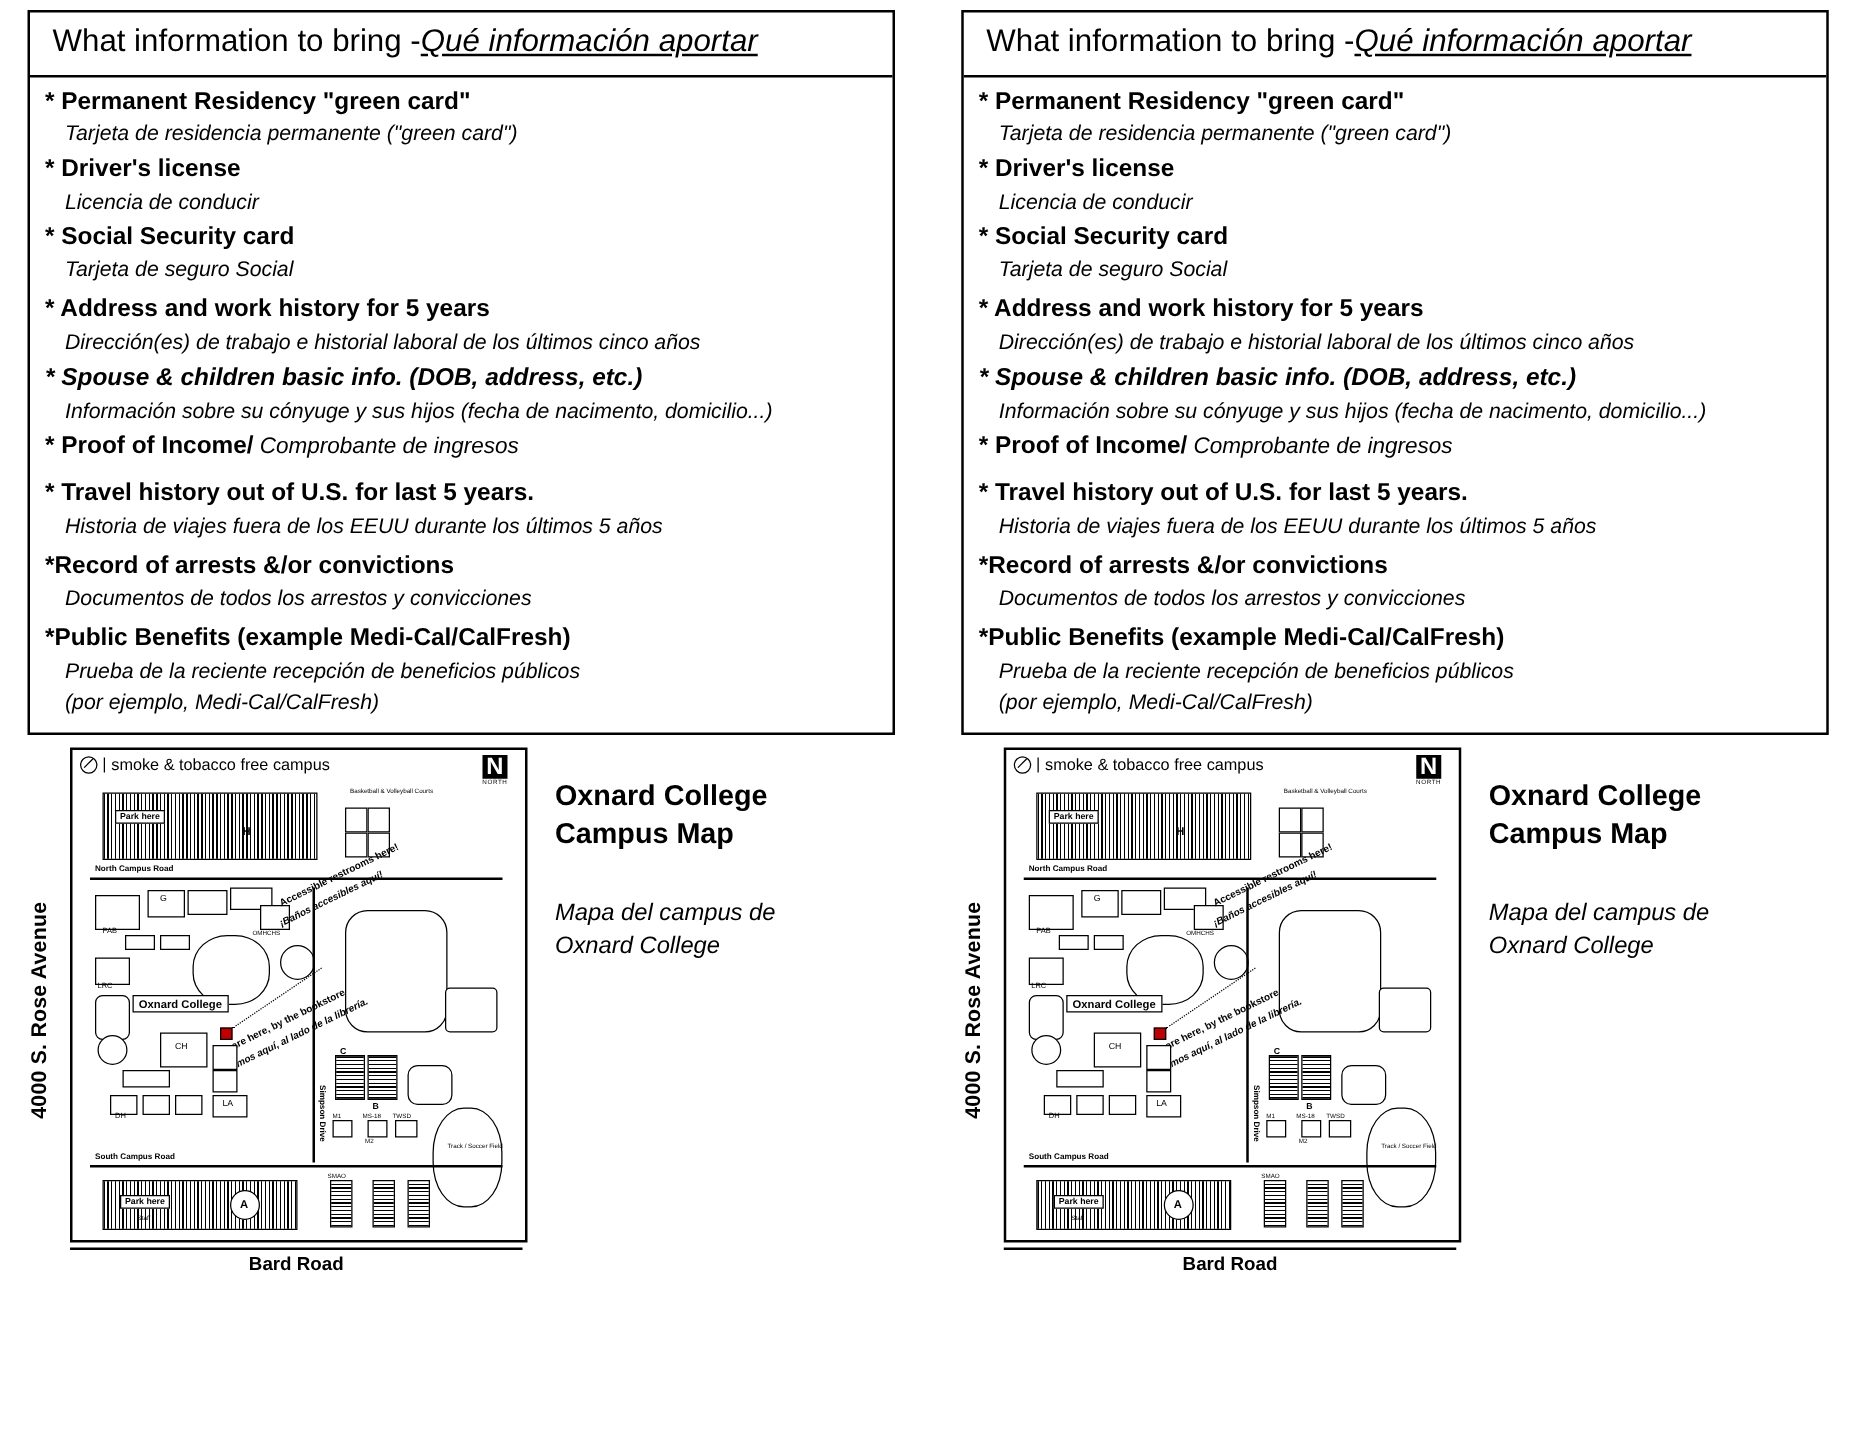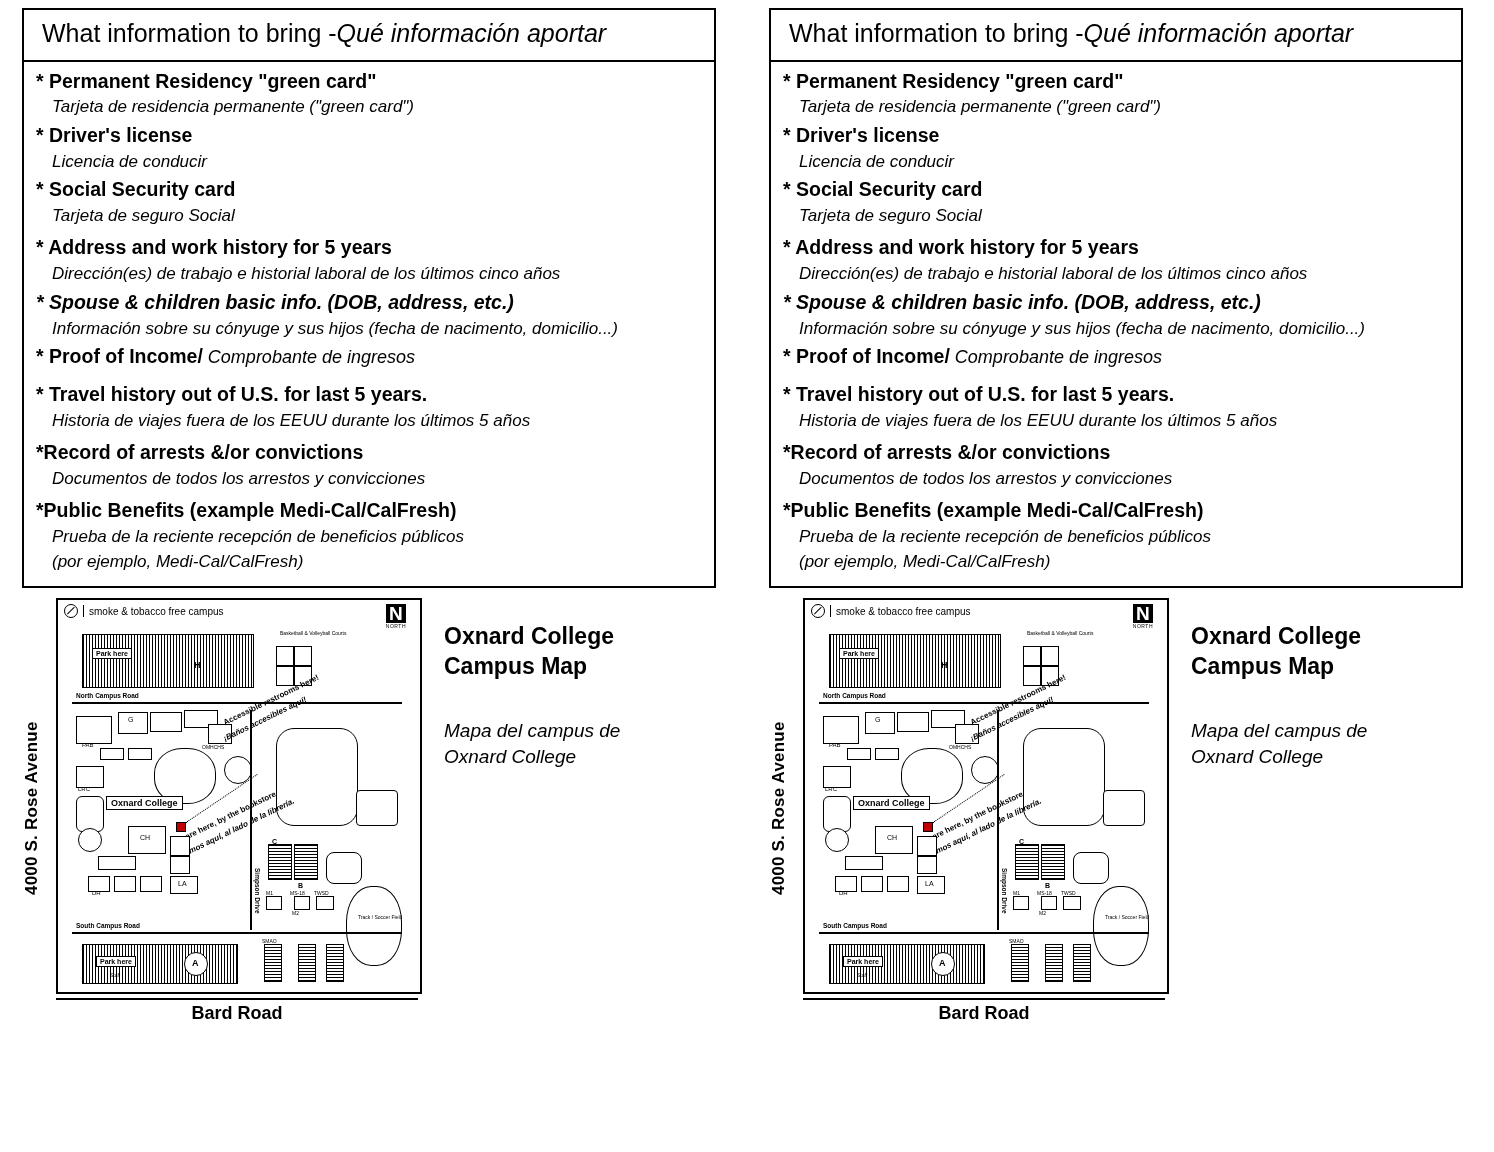--- a/index.html
+++ b/index.html
@@ -37,20 +37,21 @@
     padding: 10px 14px 12px 18px;
     font-size: 25px;
     line-height: 1.1;
   }
   .info-header .en {
     font-weight: normal;
   }
   .info-header .es {
     font-style: italic;
     font-weight: normal;
+    text-decoration: underline;
   }
   .info-body {
     padding: 6px 10px 10px 12px;
   }
   .item {
     margin: 0 0 2px 0;
   }
   .item .en {
     font-weight: bold;
     font-size: 19.5px;
@@ -112,21 +113,21 @@
     position: relative;
     background: #fff;
     overflow: hidden;
     font-size: 5px;
   }
   .bard-road {
     margin-left: 34px;
     width: 362px;
     text-align: center;
     font-weight: bold;
-    font-size: 18px;
+    font-size: 15px;
     border-top: 2px solid #000;
     padding-top: 3px;
     margin-top: 4px;
   }
   .map-legend {
     padding-left: 22px;
     padding-top: 24px;
   }
   .map-legend .title {
     font-weight: bold;
@@ -138,21 +139,21 @@
     font-size: 19px;
     line-height: 1.35;
     margin-top: 36px;
   }
   
   .smoke-bar {
     position: absolute;
     top: 4px; left: 6px;
     display: flex;
     align-items: center;
-    font-size: 10px;
+    font-size: 13px;
     font-weight: normal;
   }
   .no-smoke {
     width: 12px; height: 12px;
     border: 1.4px solid #000;
     border-radius: 50%;
     position: relative;
     margin-right: 5px;
   }
   .no-smoke::after {

